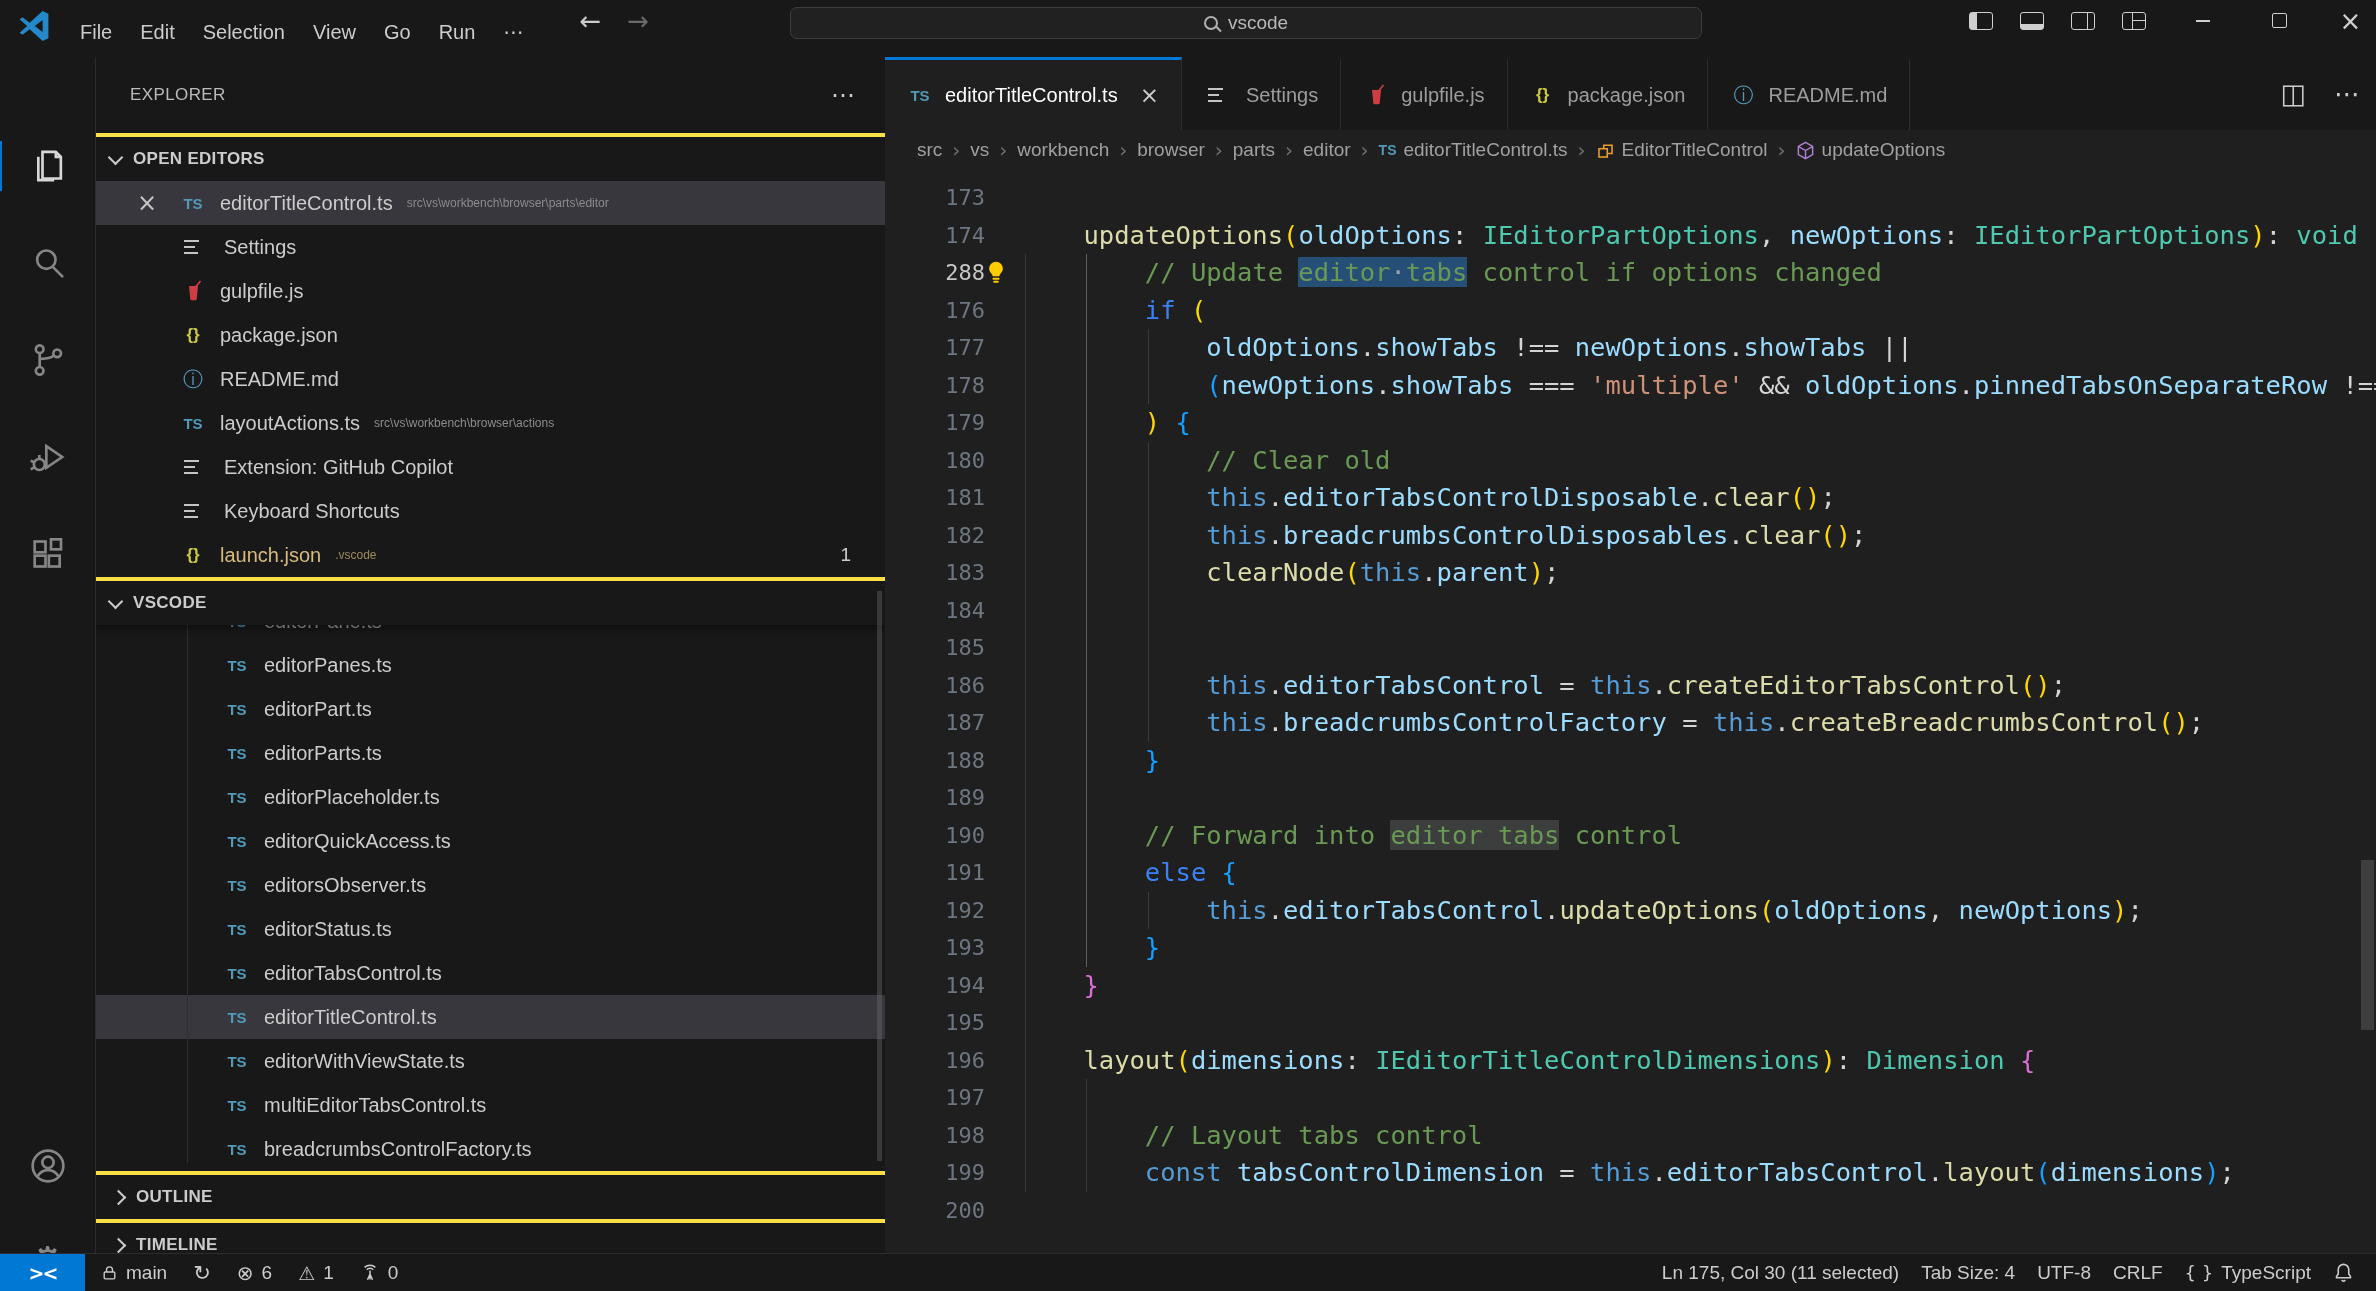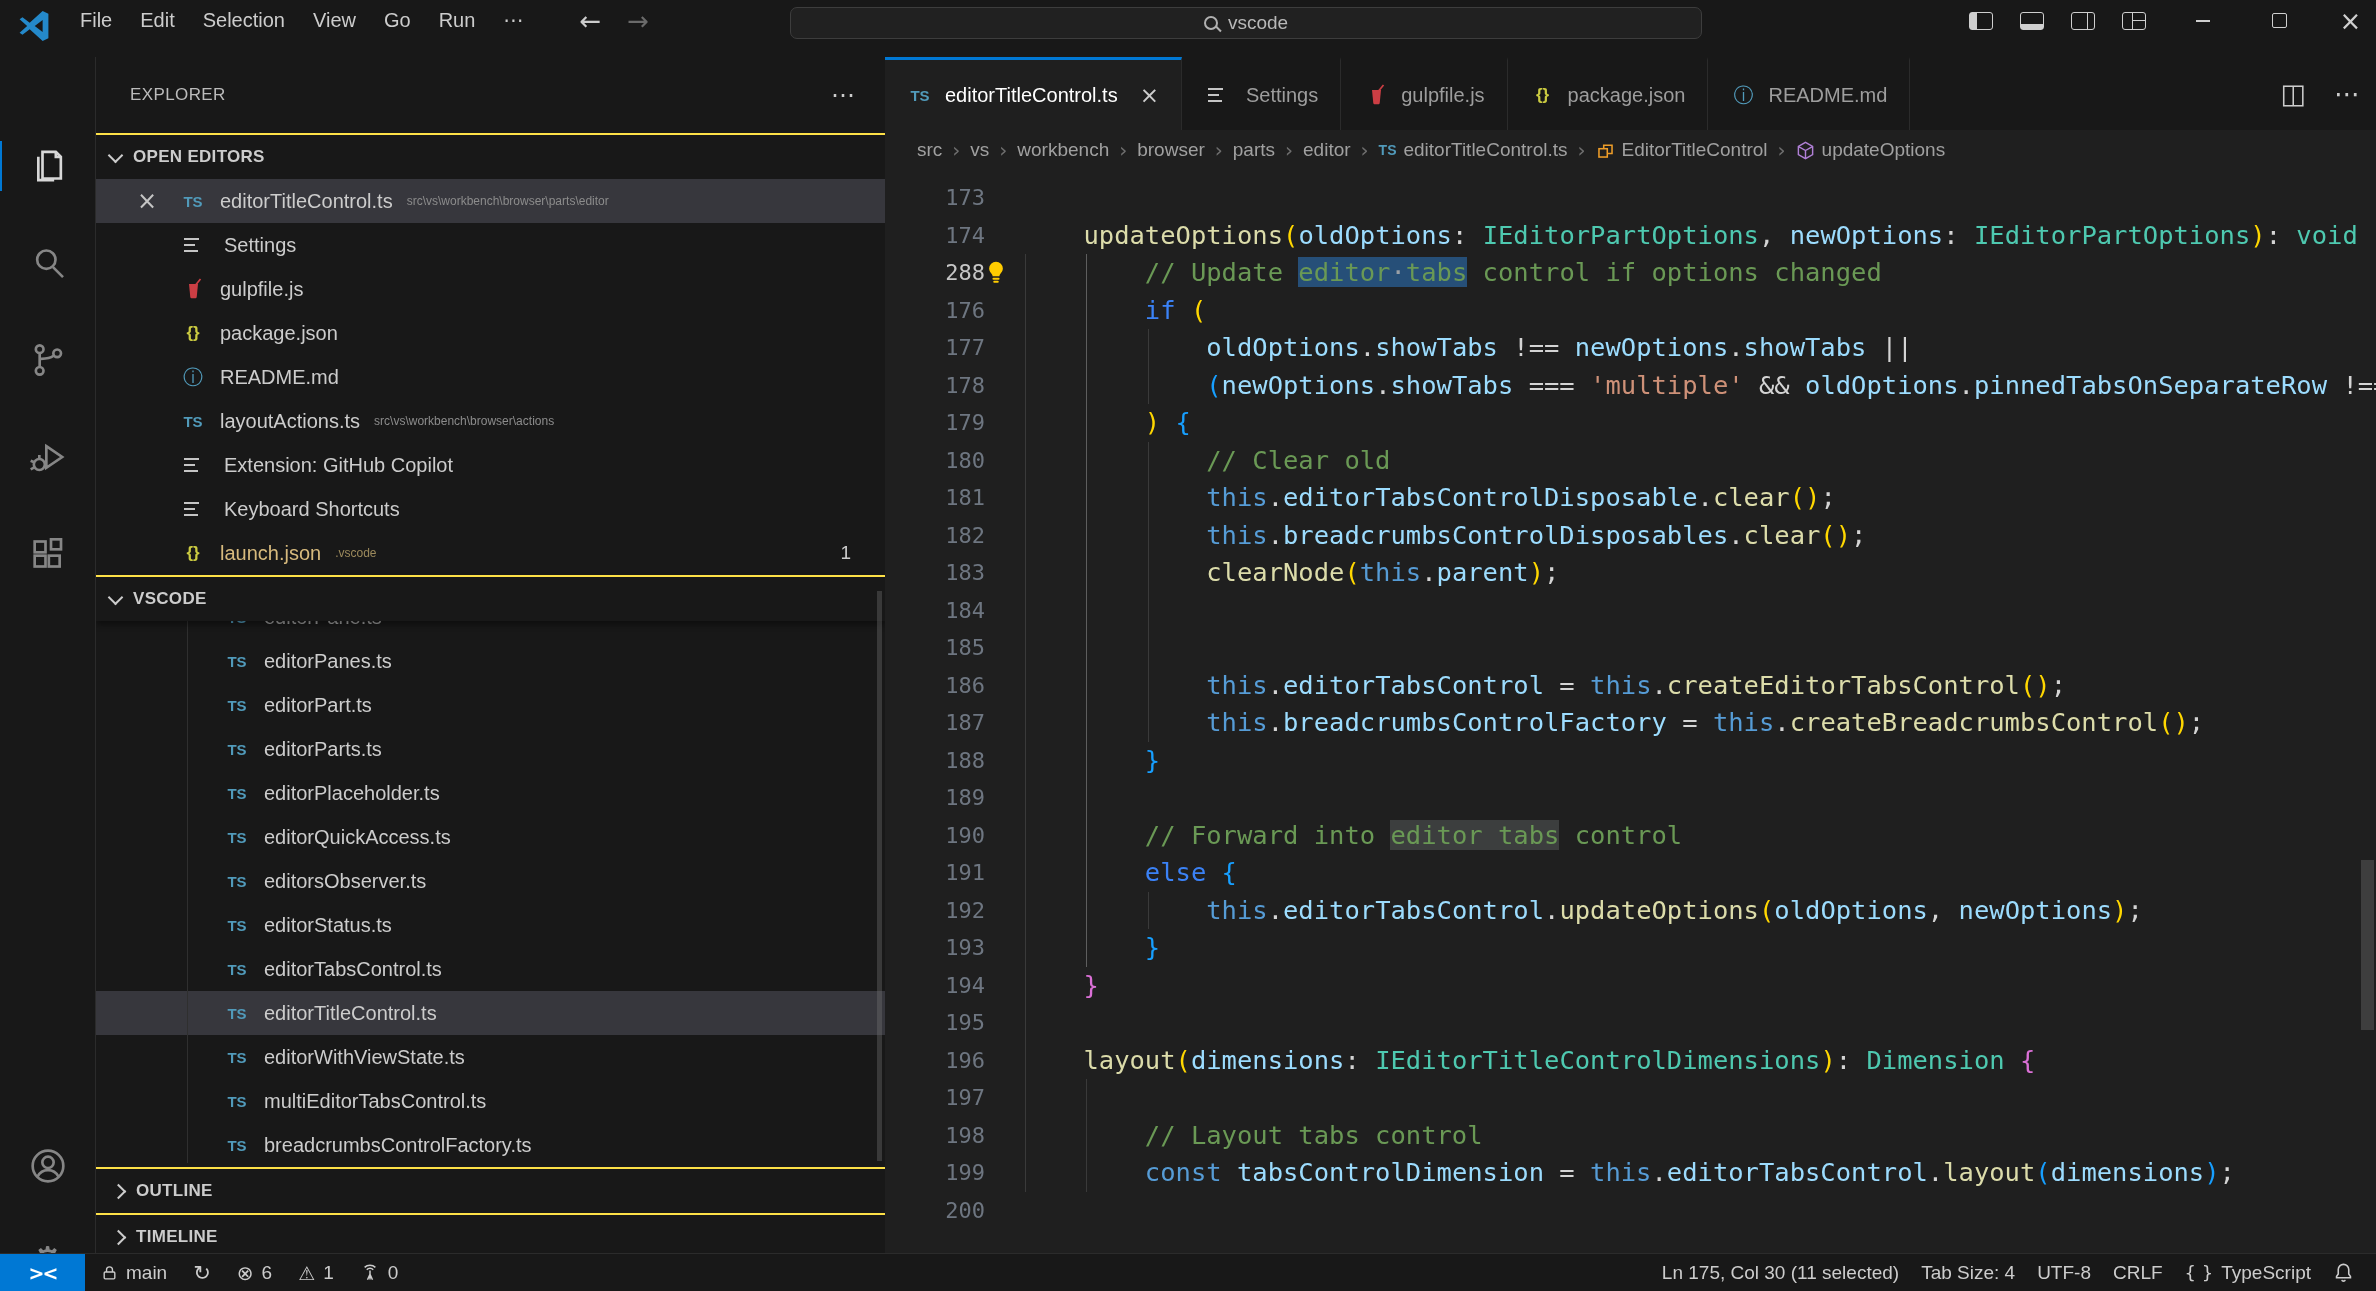--- a/index.html
+++ b/index.html
@@ -4,21 +4,21 @@
 <style>
   html,body{margin:0;padding:0;background:#000;}
   #app{position:relative;width:2376px;height:1291px;background:#181818;overflow:hidden;
        font-family:"Liberation Sans",sans-serif;color:#cccccc;-webkit-font-smoothing:antialiased;}
   .glyph{font-family:"DejaVu Sans",sans-serif;}
 
   
   .titlebar{position:absolute;left:0;top:0;width:2376px;height:57px;background:#181818;
             border-bottom:1px solid #2b2b2b;display:flex;align-items:flex-start;}
   .logo{margin:8px 14px 0 16px;flex:none;}
-  .menubar{display:flex;align-items:center;height:41px;}
+  .menubar{display:flex;align-items:center;height:41px;margin-top:12px;}
   .menu-item{padding:0 14px;font-size:20px;color:#cccccc;line-height:41px;cursor:default;}
   .navarrows{display:flex;align-items:center;height:41px;margin-left:42px;gap:26px;font-size:26px;}
   .nav-back{color:#cccccc;} .nav-fwd{color:#6a6a6a;}
   .searchbox{position:absolute;left:790px;top:7px;width:910px;height:30px;background:#212121;
              border:1px solid #3d3d3d;border-radius:7px;display:flex;align-items:center;justify-content:center;
              gap:10px;color:#b8b8b8;font-size:19px;}
   .mag{width:10px;height:10px;border:2px solid #b0b0b0;border-radius:50%;position:relative;flex:none;}
   .mag::after{content:"";position:absolute;width:7px;height:2px;background:#b0b0b0;transform:rotate(45deg);right:-6px;bottom:-2px;}
   .winctl{position:absolute;right:0;top:0;height:41px;display:flex;align-items:center;}
   .wbtn{width:51px;height:41px;display:flex;align-items:center;justify-content:center;}
@@ -38,21 +38,21 @@
   .ab-item.active{border-left:2px solid #0078d4;}
   .gearglyph{font-size:37px;color:#868686;line-height:1;}
 
   
   .sidebar{position:absolute;left:96px;top:57px;width:789px;height:1196px;background:#181818;
            border-right:1px solid #2b2b2b;overflow:hidden;}
   .sb-head{height:76px;display:flex;align-items:center;position:relative;}
   .sb-title{margin-left:34px;font-size:17px;color:#bbbbbb;letter-spacing:.4px;}
   .sb-more{position:absolute;right:30px;font-size:24px;color:#cccccc;}
   .sec-head{height:44px;display:flex;align-items:center;gap:12px;padding-left:14px;font-size:17px;
-            font-weight:bold;color:#cccccc;letter-spacing:.3px;border-top:2px solid #fde047;position:relative;background:#181818;}
+            font-weight:bold;color:#cccccc;letter-spacing:.3px;border-top:4px solid #fde047;position:relative;background:#181818;}
   .sec-head.sticky{z-index:3;box-shadow:0 4px 6px rgba(0,0,0,.4);}
   .chev{width:9px;height:9px;border-right:2px solid #cccccc;border-bottom:2px solid #cccccc;
         transform:rotate(45deg);margin-top:-4px;flex:none;}
   .chev.right{transform:rotate(-45deg);margin-top:0;margin-left:3px;}
   .oe-row{height:44px;display:flex;align-items:center;position:relative;padding-left:84px;font-size:20px;color:#cccccc;}
   .oe-row .rowlabel{margin-left:14px;white-space:nowrap;}
   .oe-row.sel{background:#37373d;}
   .oe-close{position:absolute;left:36px;width:30px;text-align:center;font-size:24px;color:#c5c5c5;}
   .rowdesc{margin-left:14px;font-size:12px;color:#8c8c8c;white-space:nowrap;}
   .oe-row.gold .rowlabel{color:#d7ba7d;} .oe-row.gold .rowdesc{color:#9c8a5c;}

